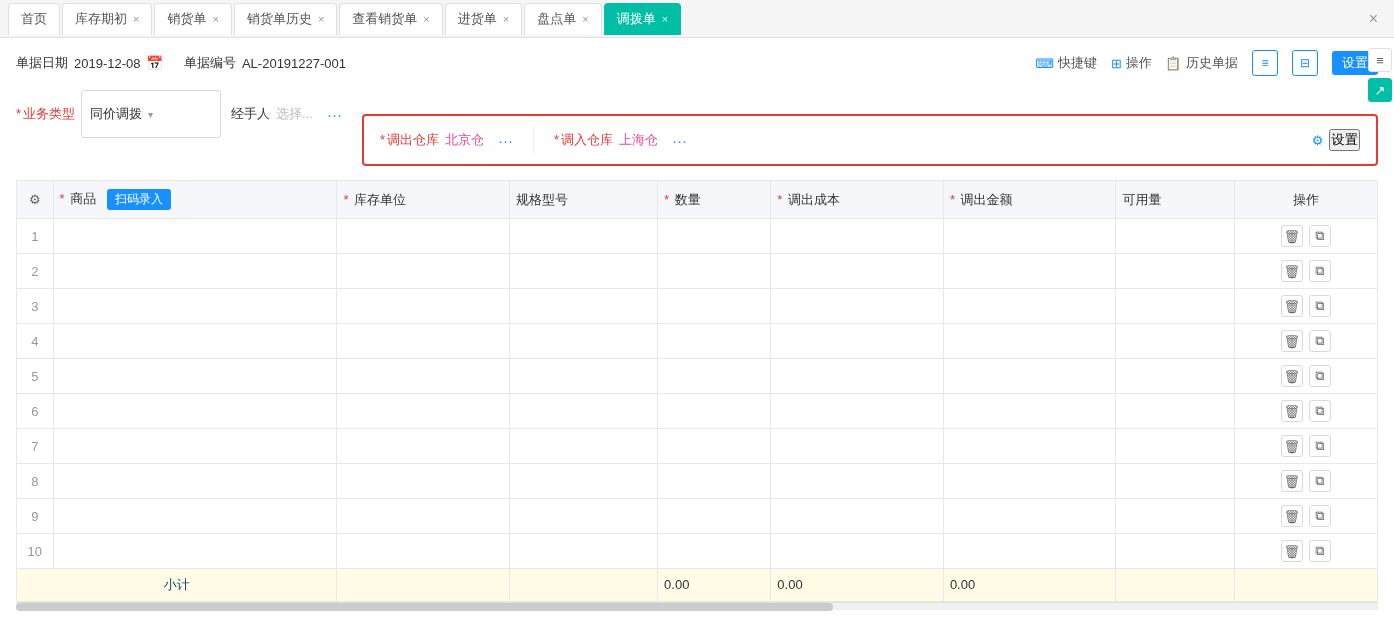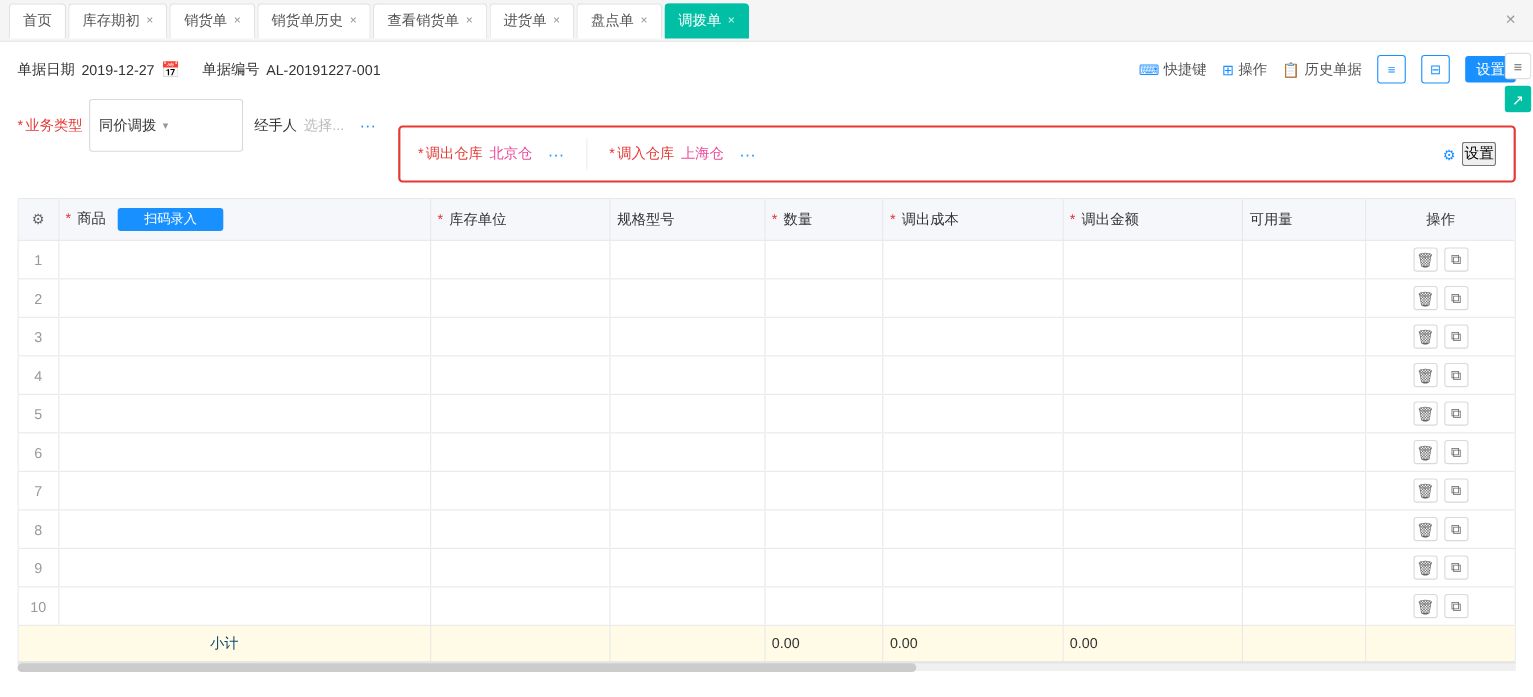--- a/index.html
+++ b/index.html
@@ -239,21 +239,21 @@
       color: #666;
       font-size: 13px;
       background: #fff;
     }
     .gear-col { width: 36px; text-align: center; }
     .scan-btn {
       background: #1890ff;
       color: #fff;
       border: none;
       border-radius: 3px;
-      padding: 2px 24px;
+      padding: 2px 8px;
       font-size: 12px;
       cursor: pointer;
     }
     .col-settings {
       display: flex;
       align-items: center;
       justify-content: center;
       cursor: pointer;
       color: #666;
     }
@@ -346,21 +346,21 @@
     <span class="close-btn">×</span>
   </div>
   <span class="tab-close-window">×</span>
 </div>
 
 <div class="content">
 
   <div class="header-row">
     <div class="header-field">
       <label>单据日期</label>
-      <span>2019-12-27</span>
+      <span>2019-12-08</span>
       <span class="calendar-icon">📅</span>
     </div>
     <div class="header-field">
       <label>单据编号</label>
       <span>AL-20191227-001</span>
     </div>
     <div class="toolbar-right">
       <span>
         <span class="icon">⌨</span>
         <span>快捷键</span>

